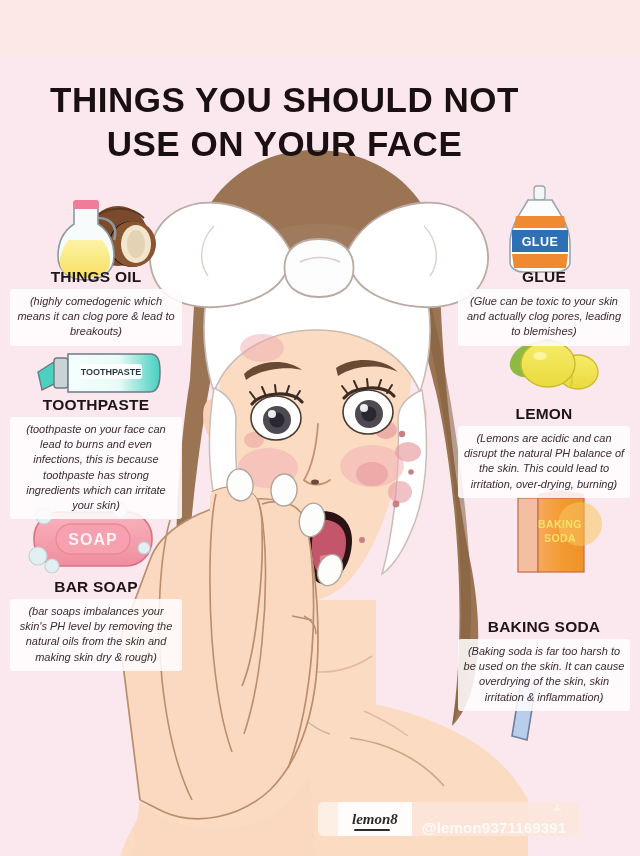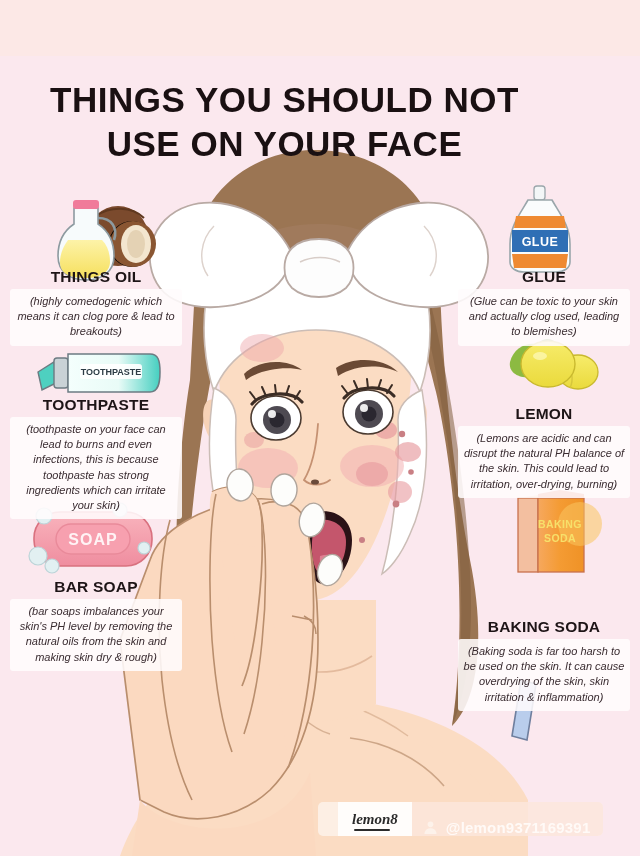--- a/index.html
+++ b/index.html
@@ -118,20 +118,21 @@
     height: 1.5px;
     background: #2b2b2b;
     border-radius: 2px;
   }
   .wm-user {
     background: rgba(252,223,208,0.62);
     display: flex;
     align-items: flex-end;
     gap: 7px;
     padding: 0 13px 0 10px;
+    flex-direction: column;
   }
   .wm-user-name {
     font-family: "Liberation Sans", sans-serif;
     font-weight: bold;
     font-size: 15px;
     color: #fffaf7;
     letter-spacing: 0.2px;
   }
   .wm-avatar { display: block; }
 </style>
@@ -407,21 +408,21 @@
     <div class="blk-desc">(toothpaste on your face can lead to burns and even infections, this is because toothpaste has strong ingredients which can irritate your skin)</div>
   </div>
 
   <div class="block left" style="top:578px;text-align:center;">
     <div class="blk-title">BAR SOAP</div>
     <div class="blk-desc">(bar soaps imbalances your skin's PH level by removing the natural oils from the skin and making skin dry &amp; rough)</div>
   </div>
 
   <div class="block right" style="top:268px;">
     <div class="blk-title">GLUE</div>
-    <div class="blk-desc">(Glue can be toxic to your skin and actually clog used, leading to blemishes)</div>
+    <div class="blk-desc">(Glue can be toxic to your skin and actually clog pores, leading to blemishes)</div>
   </div>
 
   <div class="block right" style="top:405px;">
     <div class="blk-title">LEMON</div>
     <div class="blk-desc">(Lemons are acidic and can disrupt the natural PH balance of the skin. This could lead to irritation, over-drying, burning)</div>
   </div>
 
   <div class="block right" style="top:578px;margin-top:40px;">
     <div class="blk-title">BAKING SODA</div>
     <div class="blk-desc">(Baking soda is far too harsh to be used on the skin. It can cause overdrying of the skin, skin irritation &amp; inflammation)</div>

